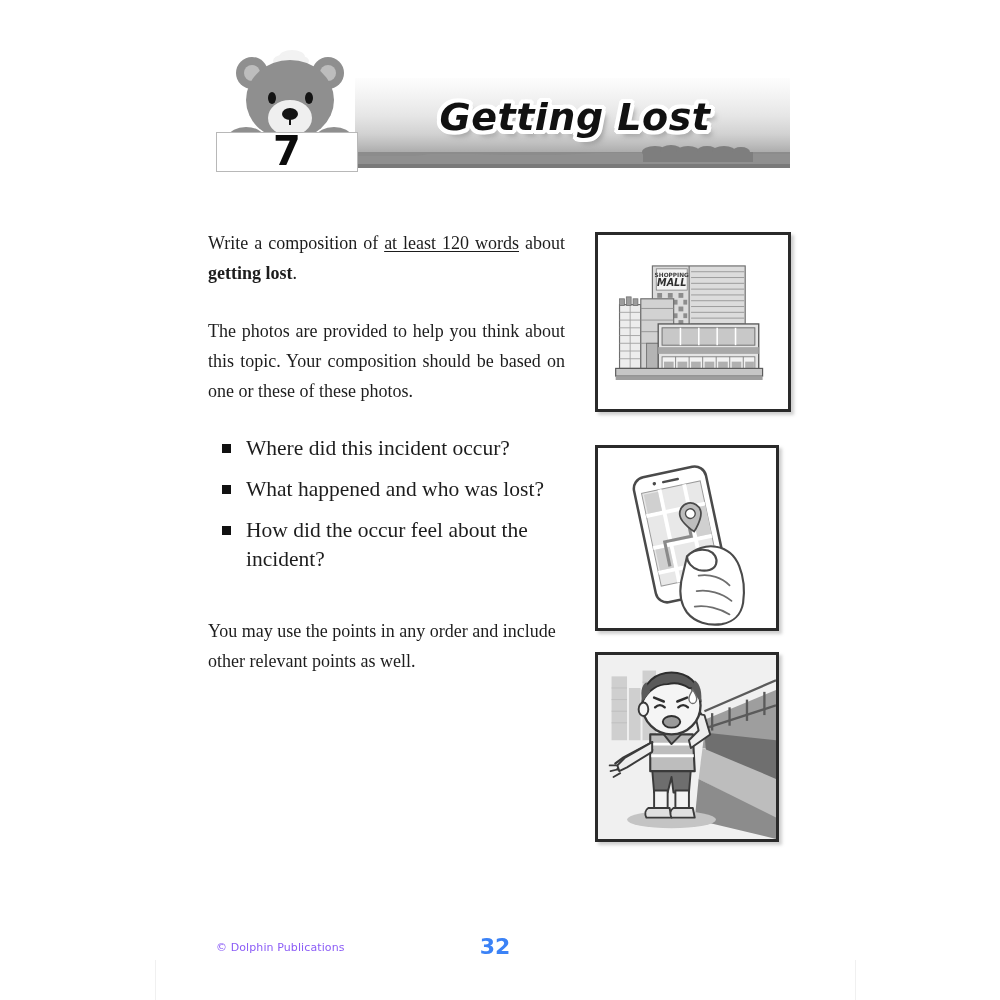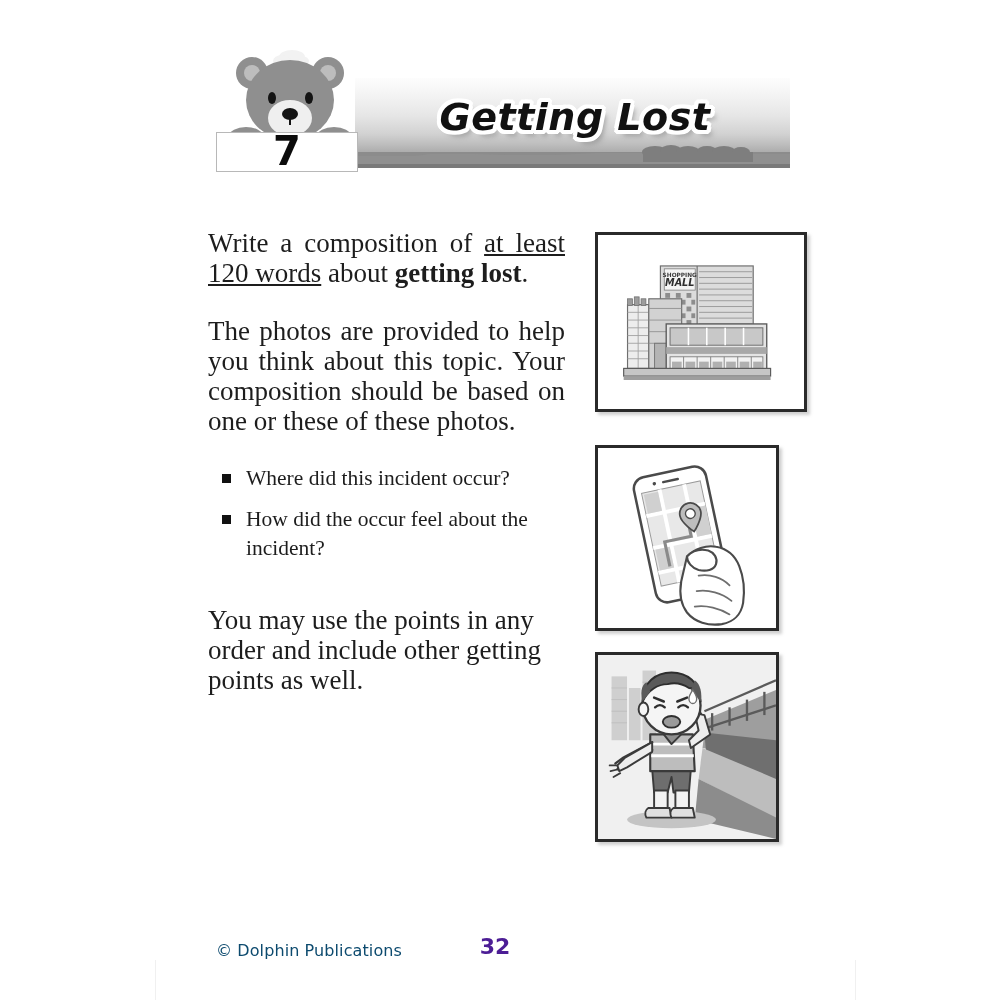--- a/index.html
+++ b/index.html
@@ -115,21 +115,21 @@
   }
 
   
   .content {
     position: absolute;
     left: 208px;
     top: 228px;
     width: 357px;
   }
   .para {
-    font-size: 27px;
+    font-size: 18px;
     line-height: 30px;
     text-align: justify;
     margin: 0 0 28px 0;
     color: #1d1d1d;
   }
   .para.last { margin-bottom: 0; }
   .para.nojustify { text-align: left; }
   .u { text-decoration: underline; text-underline-offset: 2px; }
   .b { font-weight: bold; }
 
@@ -159,45 +159,45 @@
 
   
   .panel {
     position: absolute;
     background: #ffffff;
     border: 3px solid #2a2a2a;
     box-sizing: border-box;
     box-shadow: 3px 3px 3px rgba(150,150,150,0.45);
     overflow: hidden;
   }
-  .panel-1 { left: 595px; top: 232px; width: 212px; height: 180px; }
+  .panel-1 { left: 595px; top: 232px; width: 196px; height: 180px; }
   .panel-2 { left: 595px; top: 445px; width: 184px; height: 186px; }
   .panel-3 { left: 595px; top: 652px; width: 184px; height: 190px; }
   .panel svg { display: block; width: 100%; height: 100%; }
 
   
   .footer-copy {
     position: absolute;
     left: 216px;
     top: 941px;
     font-family: "DejaVu Sans", "Liberation Sans", sans-serif;
-    font-size: 16px;
-    color: #0c4a6e;
+    font-size: 11px;
+    color: #8b5cf6;
     letter-spacing: 0.1px;
   }
   .footer-page {
     position: absolute;
     left: 455px;
     top: 934px;
     width: 80px;
     text-align: center;
     font-family: "DejaVu Sans", "Liberation Sans", sans-serif;
     font-weight: bold;
     font-size: 22px;
-    color: #4c1d95;
+    color: #3b82f6;
   }
 </style>
 </head>
 <body>
 
 <div class="page">
 
   <div class="banner">
     <svg class="banner-hills" viewBox="0 0 435 30" preserveAspectRatio="none">
       <rect x="0" y="14" width="435" height="16" fill="#8c8c8c"></rect>
@@ -254,30 +254,31 @@
     <p class="para">The photos are provided to help you think about this topic. Your composition should be based on one or these of these photos.</p>
 
 
     <ul class="bullets">
       <li>
         <span class="sq"></span>
         <span>Where did this incident occur?</span>
       </li>
       <li>
         <span class="sq"></span>
+        <span>What happened and who was lost?</span>
       </li>
       <li>
         <span class="sq"></span>
         <span>How did the occur feel about the incident?</span>
       </li>
     </ul>
 
     <div class="spacer-block"></div>
 
-    <p class="para last nojustify">You may use the points in any order and include other getting points as well.</p>
+    <p class="para last nojustify">You may use the points in any order and include other relevant points as well.</p>
   </div>
 
   <div class="panel panel-1">
     <svg viewBox="0 0 184 180">
       <rect x="0" y="0" width="184" height="180" fill="#ffffff"></rect>
 
       <rect x="50" y="32" width="96" height="86" fill="#dcdcdc" stroke="#6e6e6e" stroke-width="1.2"></rect>
       <g stroke="#9a9a9a" stroke-width="1">
         <line x1="90" y1="38" x2="145" y2="38"></line>
           <line x1="90" y1="44" x2="145" y2="44"></line>

